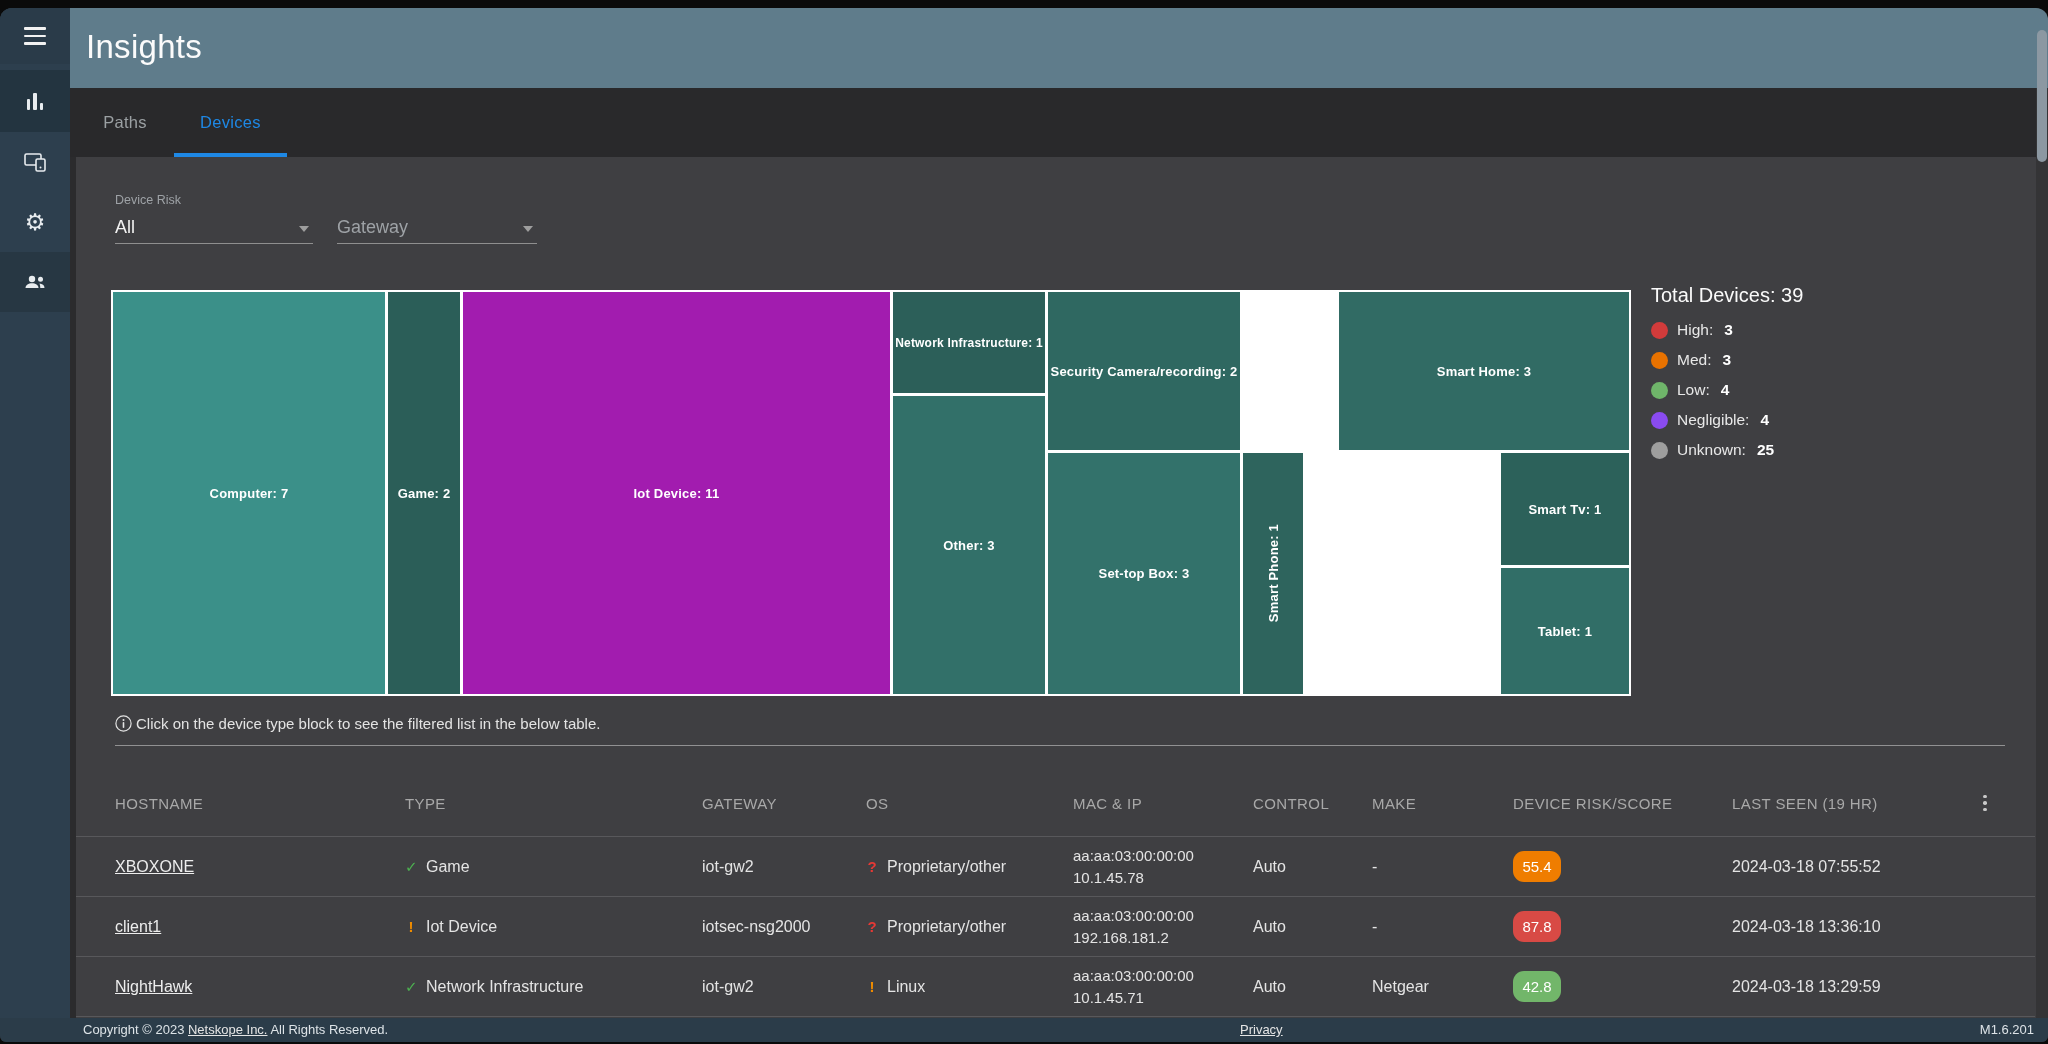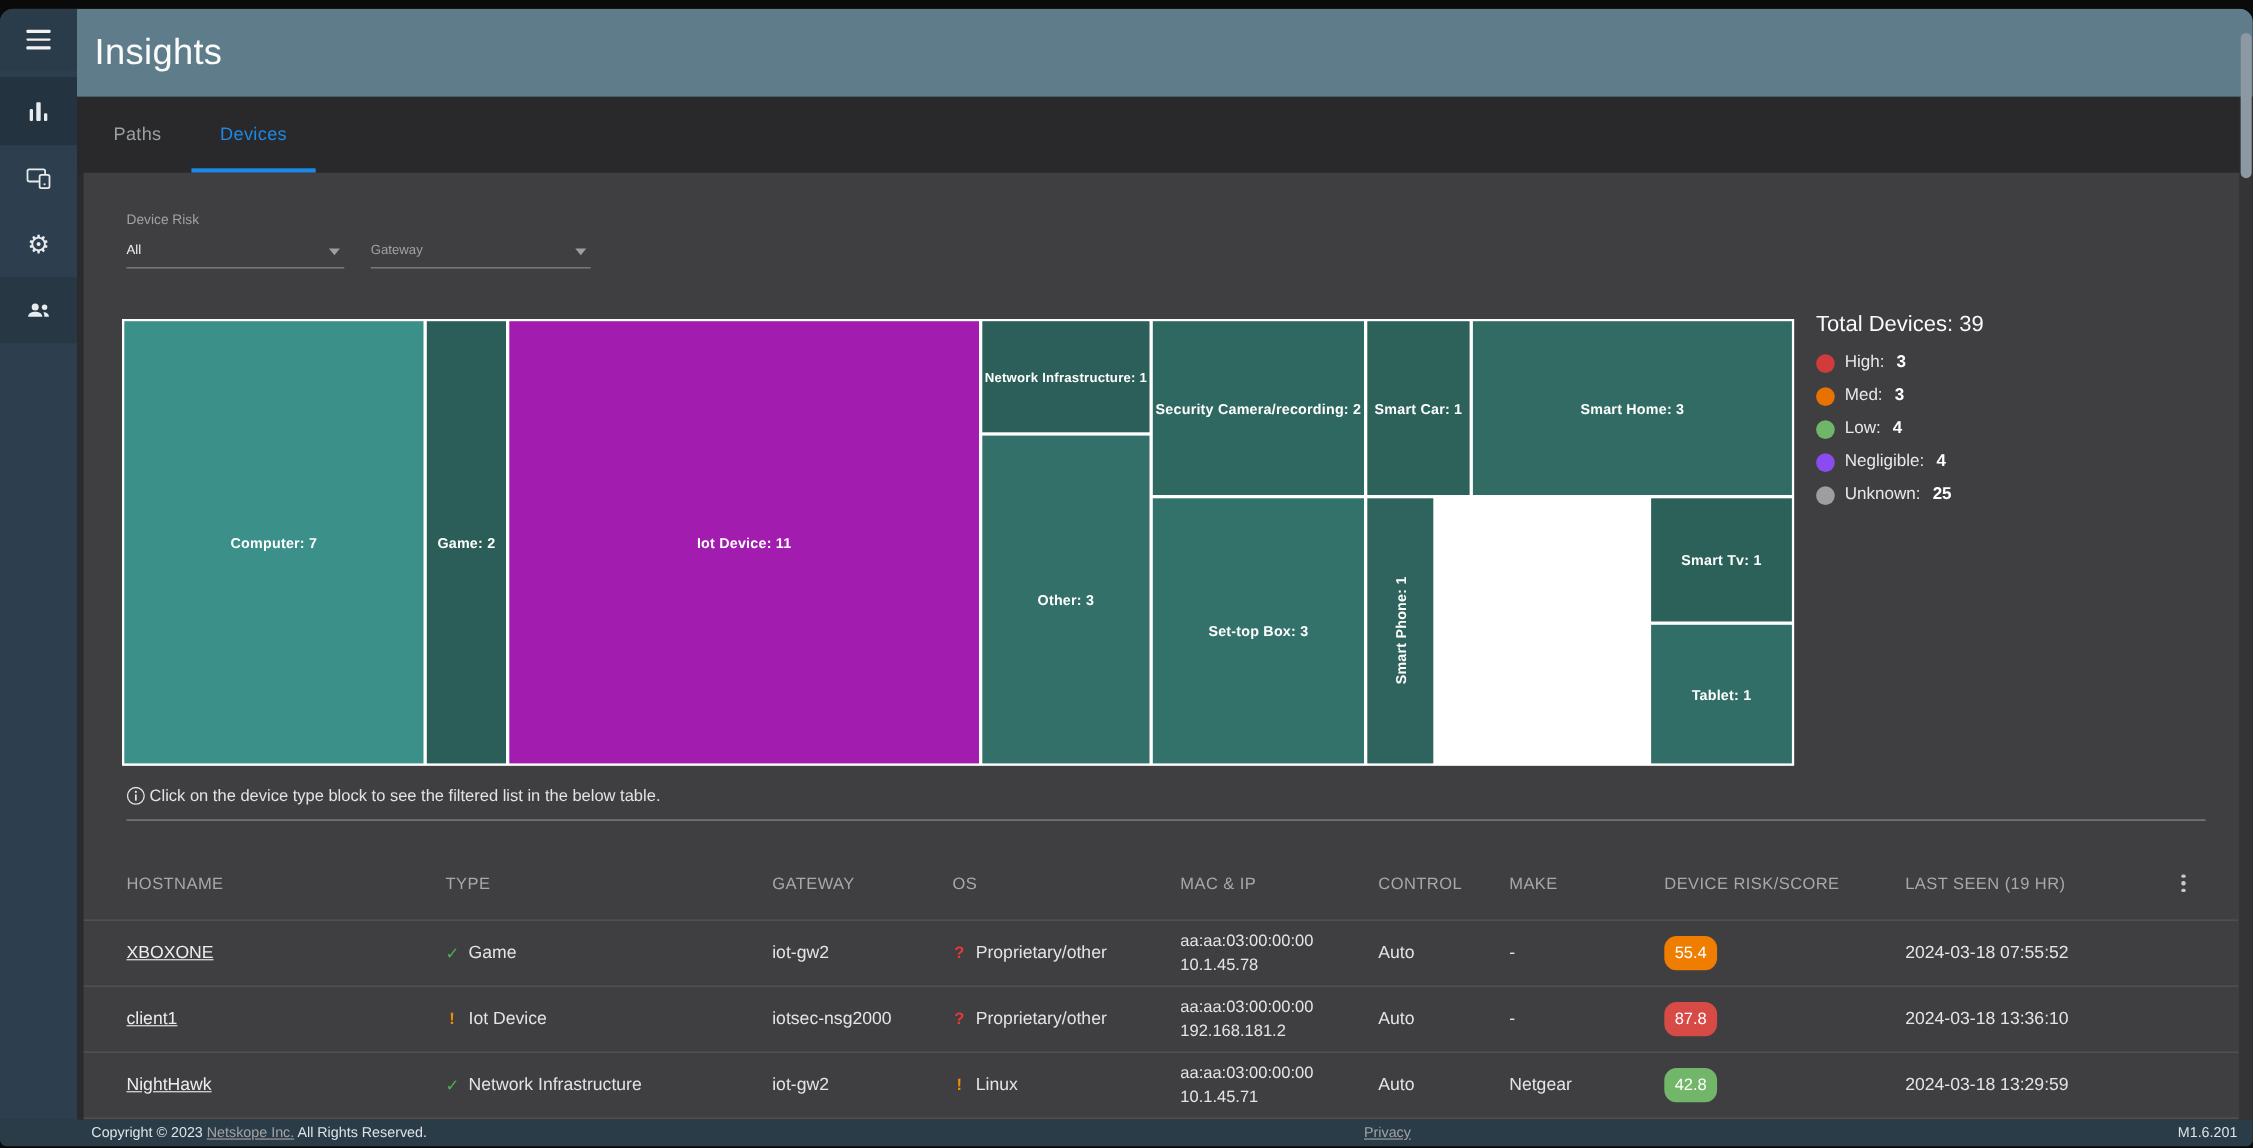--- a/index.html
+++ b/index.html
@@ -32,21 +32,21 @@
   .tab-devices::after{content:"";position:absolute;left:0;right:0;bottom:0;height:4px;background:#1E88E5;}
   
   .panel{position:absolute;left:76px;top:149px;width:1960px;height:861px;background:#3F3F42;}
   .right-gutter{position:absolute;left:2036px;top:80px;width:12px;height:930px;background:#343436;}
   .scroll-thumb{position:absolute;left:2037px;top:22px;width:10px;height:132px;border-radius:5px;background:#8C98A2;cursor:pointer;}
   
   .filter{position:absolute;top:36px;cursor:pointer;}
   .f-risk{left:39px;width:198px;}
   .f-gw{left:261px;width:200px;}
   .f-label{font-size:12.5px;color:#9EA2A6;height:18px;}
-  .f-value{font-size:12px;color:#F2F2F2;height:32px;display:flex;align-items:center;text-align:center;}
+  .f-value{font-size:18px;color:#F2F2F2;height:32px;display:flex;align-items:center;text-align:center;}
   .f-value.placeholder{color:#9EA2A6;}
   .f-line{border-bottom:1px solid #8F8F8F;}
   .f-arrow{position:absolute;right:4px;bottom:12px;width:0;height:0;
     border-left:5.5px solid transparent;border-right:5.5px solid transparent;border-top:6px solid #9E9E9E;}
   
   .treemap{position:absolute;left:35px;top:133px;width:1516px;height:402px;background:#fff;border:2px solid #fff;}
   .tm{position:absolute;display:flex;align-items:center;justify-content:center;text-align:center;cursor:pointer;}
   .tm span{font-size:13px;font-weight:700;color:#fff;letter-spacing:.2px;white-space:nowrap;}
   .tm.sm span{font-size:12px;}
   .tm.vert span{writing-mode:vertical-rl;transform:rotate(180deg);}
@@ -80,21 +80,21 @@
     color:#fff;font-size:15px;}
   .pill.med{background:#EF7D00;}
   .pill.high{background:#D84A45;}
   .pill.low{background:#72B66A;}
   .kebab{display:flex;flex-direction:column;gap:3px;align-items:center;cursor:pointer;width:20px;}
   .kebab i{width:3.5px;height:3.5px;border-radius:50%;background:#C9C9C9;display:block;}
   
   .footer{position:absolute;left:0;top:1010px;width:2048px;height:24px;background:#2B3C49;
     font-size:13px;color:#DDE3E7;line-height:24px;}
   .foot-left{position:absolute;left:83px;top:0;}
-  .foot-left a,.foot-privacy{color:#a3a3a3;text-decoration:underline;}
+  .foot-left a,.foot-privacy{color:#e5e5e5;text-decoration:underline;}
   .foot-privacy{position:absolute;left:1240px;top:0;font-size:13px;line-height:24px;}
   .foot-ver{position:absolute;right:14px;top:0;}
   .info-svg{flex:0 0 auto;}
 </style>
 </head>
 <body>
 
 <div class="page">
 
   <div class="header">
@@ -170,23 +170,20 @@
           <span>Network Infrastructure: 1</span>
         </div>
       <div class="tm" style="left: 780px; top: 104px; width: 152px; height: 298px; background-color: rgb(50, 112, 105);">
           <span>Other: 3</span>
         </div>
       <div class="tm" style="left: 935px; top: 0px; width: 192px; height: 158px; background-color: rgb(47, 104, 97);">
           <span>Security Camera/recording: 2</span>
         </div>
       <div class="tm" style="left: 935px; top: 161px; width: 192px; height: 241px; background-color: rgb(51, 114, 107);">
           <span>Set-top Box: 3</span>
-        </div>
-      <div class="tm" style="left: 1130px; top: 0px; width: 93px; height: 158px; background-color: rgb(45, 98, 91);">
-          <span>Smart Car: 1</span>
         </div>
       <div class="tm vert" style="left: 1130px; top: 161px; width: 60px; height: 241px; background-color: rgb(46, 100, 93);">
           <span>Smart Phone: 1</span>
         </div>
       <div class="tm" style="left: 1226px; top: 0px; width: 290px; height: 158px; background-color: rgb(49, 107, 100);">
           <span>Smart Home: 3</span>
         </div>
       <div class="tm" style="left: 1388px; top: 161px; width: 128px; height: 112px; background-color: rgb(44, 97, 90);">
           <span>Smart Tv: 1</span>
         </div>

